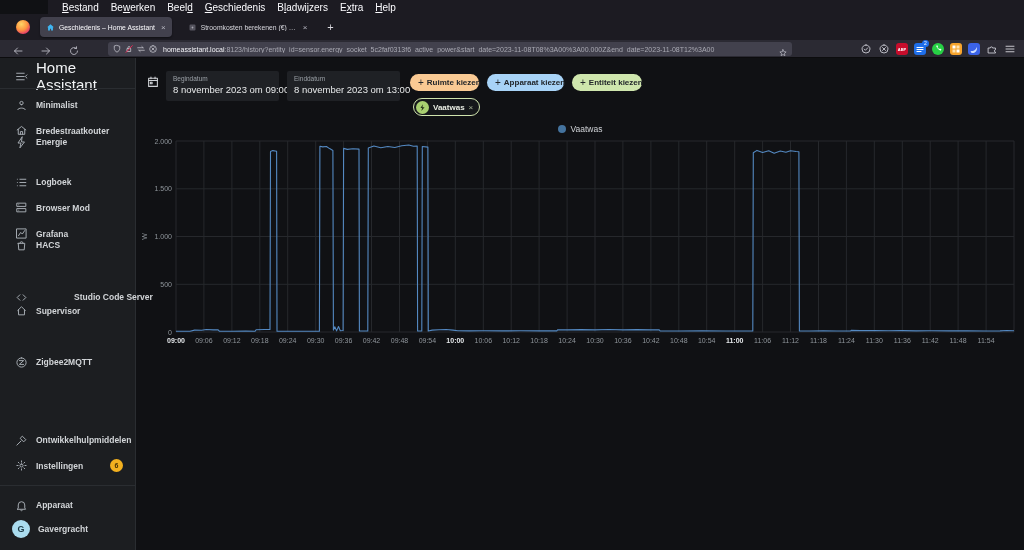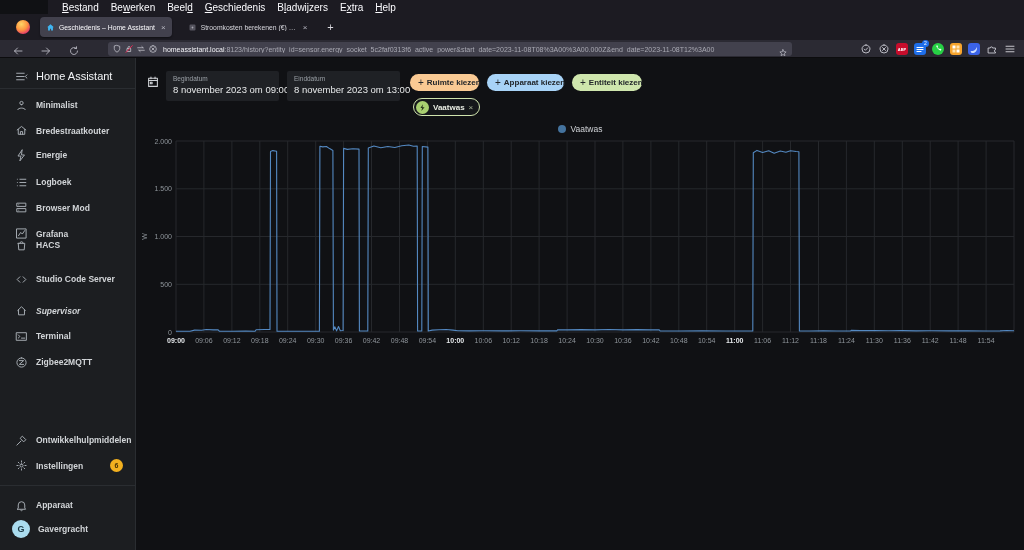--- a/index.html
+++ b/index.html
@@ -52,21 +52,21 @@
               background:#1f6feb;color:#fff;font-size:5px;line-height:7px;text-align:center;padding:0 1px;}
 
   
   .app{position:absolute;left:0;top:58px;width:1024px;height:492px;background:#101114;}
   .sidebar{position:absolute;left:0;top:0;width:136px;height:492px;background:#1c1e21;
            border-right:1px solid #2a2d31;}
   .sb-row{position:absolute;left:0;width:136px;height:20px;display:flex;align-items:center;}
   .sb-icon{width:13px;height:13px;margin-left:15px;flex:none;display:flex;}
   .sb-icon svg{width:13px;height:13px;}
   .sb-label{margin-left:8px;font-size:8.5px;font-weight:bold;color:#d2d5d8;white-space:nowrap;}
-  .sb-title{margin-left:8px;font-size:11px;color:#f2f4f6;font-weight:normal;}
+  .sb-title{margin-left:8px;font-size:15px;color:#f2f4f6;font-weight:normal;}
   .sb-divider{position:absolute;left:0;width:136px;height:1px;background:#2a2d31;}
   .sb-badge{position:absolute;left:110px;width:13px;height:13px;border-radius:50%;background:#f2b01f;
             color:#4a3405;font-size:7px;font-weight:bold;display:flex;align-items:center;justify-content:center;}
   .avatar{width:18px;height:18px;border-radius:50%;background:#aadcef;color:#1c3a46;margin-left:12px;
           font-size:9px;font-weight:bold;display:flex;align-items:center;justify-content:center;flex:none;}
 
   .main{position:absolute;left:136px;top:0;width:888px;height:492px;}
   .cal-icon{position:absolute;left:10px;top:17px;width:14px;height:14px;}
   .cal-icon svg{width:14px;height:14px;}
   .datebox{position:absolute;top:13px;width:113px;height:30px;background:#1f2125;border-radius:2px;padding:4px 0 0 7px;}
@@ -262,21 +262,21 @@
       </div>
       <div class="sb-row" style="top: 37px;">
         <span class="sb-icon">
           <svg viewBox="0 0 24 24" fill="none" stroke="#a7adb3" stroke-width="1.8" stroke-linecap="round" stroke-linejoin="round">
             <path d="M12 10.6a3.1 3.1 0 1 0 0-6.2 3.1 3.1 0 0 0 0 6.2z"></path>
             <path d="M5 19.5c1.6-3.8 12.4-3.8 14 0"></path>
           </svg>
         </span>
         <span class="sb-label">Minimalist</span>
       </div>
-      <div class="sb-row" style="top: 87px;">
+      <div class="sb-row" style="top: 74px;">
         <span class="sb-icon">
           <svg viewBox="0 0 24 24" fill="none" stroke="#a7adb3" stroke-width="1.8" stroke-linecap="round" stroke-linejoin="round">
             <path d="M13 2 5.5 13H11l-2 9L17.5 11H12l1-9z"></path>
           </svg>
         </span>
         <span class="sb-label">Energie</span>
       </div>
       <div class="sb-row" style="top: 114.1px;">
         <span class="sb-icon">
           <svg viewBox="0 0 24 24" fill="none" stroke="#a7adb3" stroke-width="1.8" stroke-linecap="round" stroke-linejoin="round">
@@ -306,45 +306,36 @@
       </div>
       <div class="sb-row" style="top: 177px;">
         <span class="sb-icon">
           <svg viewBox="0 0 24 24" fill="none" stroke="#a7adb3" stroke-width="1.8" stroke-linecap="round" stroke-linejoin="round">
             <path d="M6 8h12l-1 12H7L6 8z"></path>
             <path d="M9 8a3 3 0 0 1 6 0"></path>
           </svg>
         </span>
         <span class="sb-label">HACS</span>
       </div>
-      <div class="sb-row" style="top: 211px;">
+      <div class="sb-row" style="top: 229px; gap: 38px;">
         <span class="sb-icon">
           <svg viewBox="0 0 24 24" fill="none" stroke="#a7adb3" stroke-width="1.8" stroke-linecap="round" stroke-linejoin="round">
             <path d="M9 7l-5 5 5 5M15 7l5 5-5 5"></path>
           </svg>
         </span>
         <span class="sb-label">Studio Code Server</span>
       </div>
-      <div class="sb-row" style="top: 242.6px; font-style: italic;">
+      <div class="sb-row" style="top: 242.6px;">
         <span class="sb-icon">
           <svg viewBox="0 0 24 24" fill="none" stroke="#a7adb3" stroke-width="1.8" stroke-linecap="round" stroke-linejoin="round">
             <path d="M5 12l7-7 7 7"></path>
             <path d="M6.5 10.5V20h11v-9.5"></path>
           </svg>
         </span>
         <span class="sb-label">Supervisor</span>
-      </div>
-      <div class="sb-row" style="top: 268.3px;">
-        <span class="sb-icon">
-          <svg viewBox="0 0 24 24" fill="none" stroke="#a7adb3" stroke-width="1.8" stroke-linecap="round" stroke-linejoin="round">
-            <path d="M3 5h18v14H3z"></path>
-            <path d="M6 9l3 3-3 3M12 15h6"></path>
-          </svg>
-        </span>
-        <span class="sb-label">Terminal</span>
       </div>
       <div class="sb-row" style="top: 294px;">
         <span class="sb-icon">
           <svg viewBox="0 0 24 24" fill="none" stroke="#a7adb3" stroke-width="1.8" stroke-linecap="round" stroke-linejoin="round">
             <path d="M12 3.5a8.5 8.5 0 1 1 0 17 8.5 8.5 0 0 1 0-17z"></path>
             <path d="M8 8.5h8l-8 7h8"></path>
           </svg>
         </span>
         <span class="sb-label">Zigbee2MQTT</span>
       </div>

